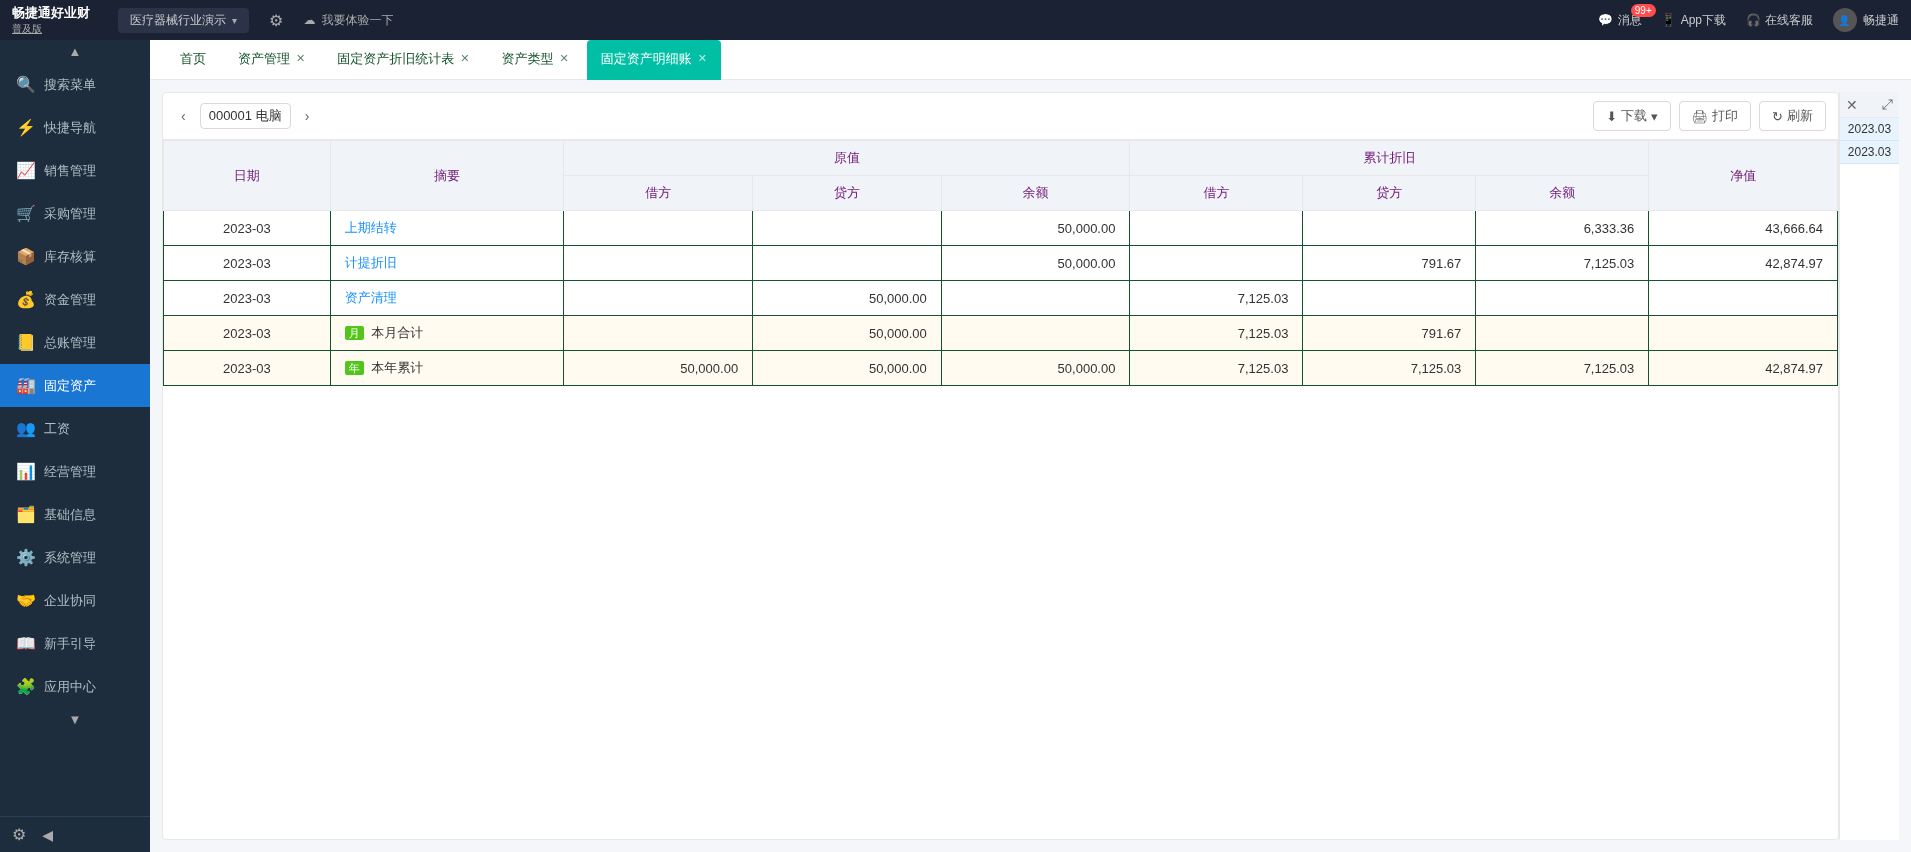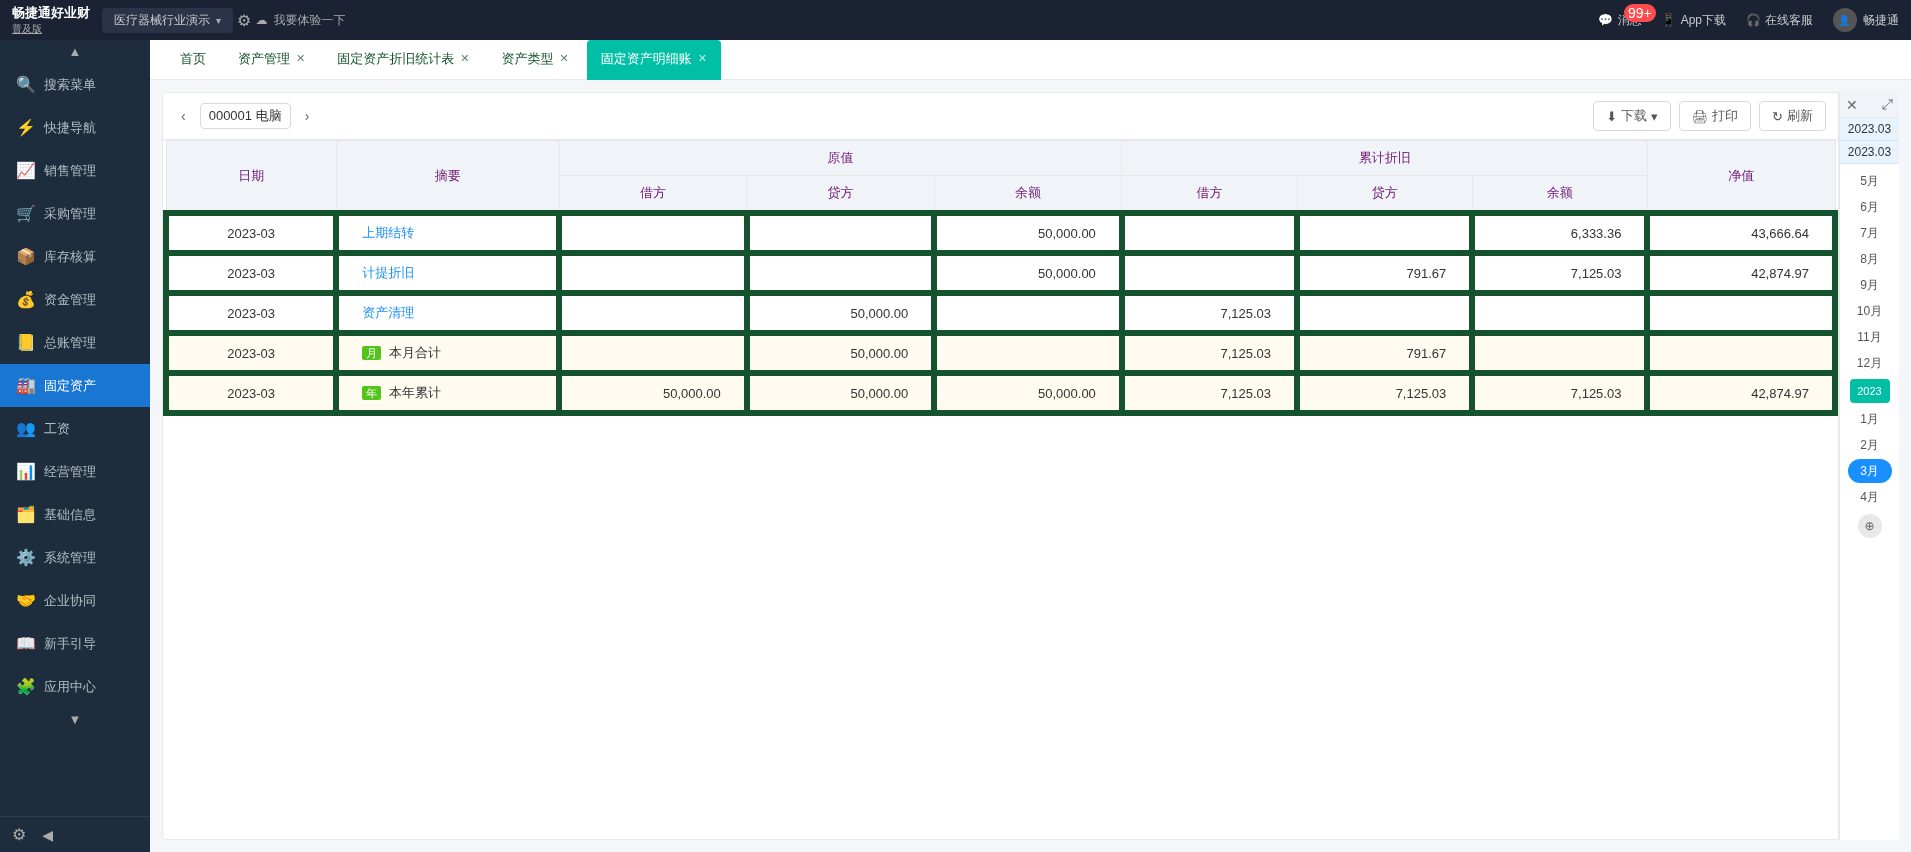--- a/index.html
+++ b/index.html
@@ -1,19 +1,19 @@
 <!DOCTYPE html>
 <html><head>
   <meta charset="utf-8">
   <style>
     * { box-sizing: border-box; margin: 0; padding: 0; }
     body { font-family: 'Microsoft YaHei', Arial, sans-serif; font-size: 13px; background: #f5f6fa; display: flex; flex-direction: column; height: 852px; overflow: hidden; }
 
     
-    .topbar { height: 40px; background: #1a2233; display: flex; align-items: center; padding: 0 12px; gap: 4px; flex-shrink: 0; }
+    .topbar { height: 40px; background: #1a2233; display: flex; align-items: center; padding: 0 12px; gap: 20px; flex-shrink: 0; }
 
     
     .main-layout { display: flex; flex: 1; overflow: hidden; }
 
     
     .sidebar { width: 150px; background: #1e2d3d; display: flex; flex-direction: column; flex-shrink: 0; overflow-y: auto; }
     .sidebar-item { display: flex; align-items: center; gap: 8px; padding: 12px 16px; color: #b0bec5; cursor: pointer; font-size: 13px; transition: background 0.2s; }
     .sidebar-item.active { background: #1976d2; color: #fff; }
     .sidebar-icon { font-size: 16px; width: 20px; text-align: center; }
 
@@ -35,21 +35,21 @@
     
     .table-toolbar { display: flex; align-items: center; padding: 8px 12px; border-bottom: 1px solid #e8e8e8; gap: 8px; }
     .nav-btn { border: none; background: transparent; cursor: pointer; color: #666; font-size: 14px; padding: 2px 6px; }
     .asset-code { border: 1px solid #d9d9d9; border-radius: 4px; padding: 3px 8px; font-size: 13px; color: #333; background: #fff; }
     .toolbar-btn { display: flex; align-items: center; gap: 4px; padding: 5px 12px; border: 1px solid #d9d9d9; border-radius: 4px; background: #fff; cursor: pointer; color: #555; font-size: 13px; }
 
     
     .data-table { flex: 1; overflow: auto; }
     table { width: 100%; border-collapse: collapse; font-size: 13px; }
     th { background: #f0f4f8; color: #701a75; font-weight: normal; padding: 8px 12px; text-align: center; border: 1px solid #e8e8e8; white-space: nowrap; }
-    td { padding: 8px 23px; text-align: center; border: 6px solid #14532d; color: #333; white-space: nowrap; }
+    td { padding: 8px 14px; text-align: center; border: 1px solid #14532d; color: #333; white-space: nowrap; }
     td.left { text-align: left; }
     td.right { text-align: right; }
     .row-highlight { background: #fffbf0; }
 
     
     .right-panel { width: 60px; background: #fff; border-left: 1px solid #e8e8e8; display: flex; flex-direction: column; align-items: center; flex-shrink: 0; overflow-y: auto; }
     .month-item { width: 44px; height: 24px; display: flex; align-items: center; justify-content: center; font-size: 12px; color: #555; cursor: pointer; border-radius: 12px; margin: 1px 0; }
     .month-item.active { background: #1890ff; color: #fff; border-radius: 12px; }
   </style>
 </head>
@@ -67,21 +67,21 @@
   <div style="color:#aaa;cursor:pointer;font-size:16px;">⚙</div>
   <div style="display:flex;align-items:center;gap:6px;color:#aaa;font-size:12px;cursor:pointer;">
     <span>☁</span>
     <span>我要体验一下</span>
   </div>
   <div style="flex:1;"></div>
   <div style="display:flex;align-items:center;gap:20px;">
     <div style="display:flex;align-items:center;gap:4px;color:#ccc;font-size:12px;cursor:pointer;position:relative;">
       <span>💬</span>
       <span>消息</span>
-      <span style="background:#ff4d4f;color:#fff;border-radius:10px;font-size:14px;padding:1px 4px;position:absolute;top:-8px;right:-14px;">99+</span>
+      <span style="background:#ff4d4f;color:#fff;border-radius:10px;font-size:10px;padding:1px 4px;position:absolute;top:-8px;right:-14px;">99+</span>
     </div>
     <div style="display:flex;align-items:center;gap:4px;color:#ccc;font-size:12px;cursor:pointer;">
       <span>📱</span>
       <span>App下载</span>
     </div>
     <div style="display:flex;align-items:center;gap:4px;color:#ccc;font-size:12px;cursor:pointer;">
       <span>🎧</span>
       <span>在线客服</span>
     </div>
     <div style="display:flex;align-items:center;gap:6px;color:#ccc;font-size:12px;cursor:pointer;">
@@ -312,32 +312,16 @@
         <div style="width:100%;display:flex;justify-content:space-between;align-items:center;padding:4px 6px;border-bottom:1px solid #e8e8e8;background:#f0f4f8;">
           <span style="cursor:pointer;color:#666;font-size:14px;">✕</span>
           <span style="cursor:pointer;color:#666;font-size:14px;">⤢</span>
         </div>
         <div style="width:100%;text-align:center;padding:4px 2px;font-size:12px;color:#333;background:#e8f4fd;border-bottom:1px solid #d0e8f8;">
           <span>2023.03</span>
         </div>
         <div style="width:100%;text-align:center;padding:4px 2px;font-size:12px;color:#333;background:#e8f4fd;border-bottom:1px solid #d0e8f8;">
           <span>2023.03</span>
         </div>
-        <div style="padding:4px 0;width:100%;display:flex;flex-direction:column;align-items:center;">
-          <div class="month-item">5月</div>
-          <div class="month-item">6月</div>
-          <div class="month-item">7月</div>
-          <div class="month-item">8月</div>
-          <div class="month-item">9月</div>
-          <div class="month-item">10月</div>
-          <div class="month-item">11月</div>
-          <div class="month-item">12月</div>
-          <div style="background:#00bfa5;color:#fff;border-radius:4px;width:40px;height:24px;display:flex;align-items:center;justify-content:center;font-size:11px;cursor:pointer;margin:3px 0;">2023</div>
-          <div class="month-item">1月</div>
-          <div class="month-item">2月</div>
-          <div class="month-item active">3月</div>
-          <div class="month-item">4月</div>
-          <div style="width:24px;height:24px;border-radius:50%;background:#e8e8e8;display:flex;align-items:center;justify-content:center;cursor:pointer;margin-top:4px;font-size:12px;color:#666;">⊕</div>
-        </div>
       </div>
     </div>
   </div>
 </div>
 
 </body></html>

